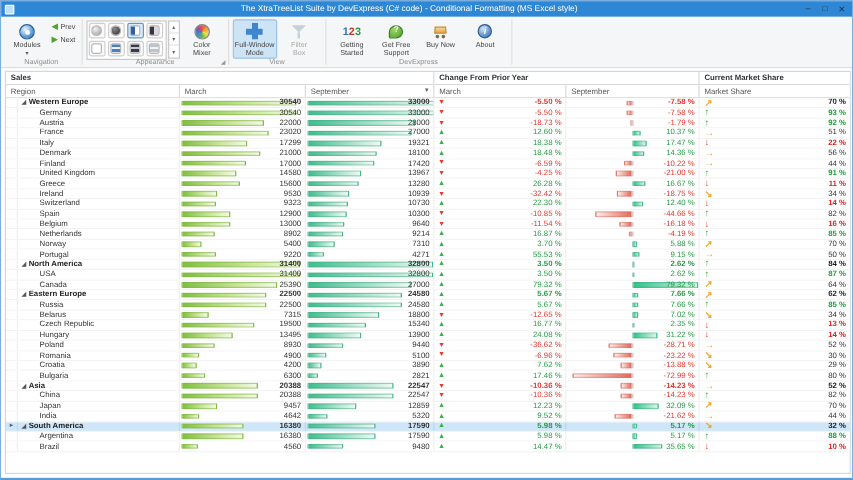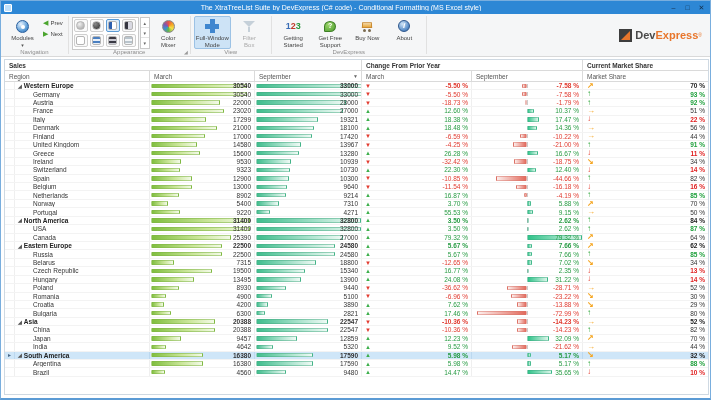--- a/index.html
+++ b/index.html
@@ -257,26 +257,20 @@
       <div class="bb">
         <span class="bicon">
             <span class="infoball">i</span>
           </span>
         <span>About</span>
       </div>
       <div class="rcaption">DevExpress</div>
     </div>
     <div class="rdiv"></div>
 
-    <div class="logo-zone">
-      <span class="logo-mark"></span>
-      <span class="logo-dev">Dev</span>
-        <span class="logo-exp">Express</span>
-        <span class="logo-reg">®</span>
-    </div>
   </div>
 
   <div class="gridwrap">
     <div class="grid">
       <div class="band-row">
         <div class="hcell b1">Sales</div>
         <div class="hcell b2">Change From Prior Year</div>
         <div class="hcell b3">Current Market Share</div>
       </div>
       <div class="colh-row">

